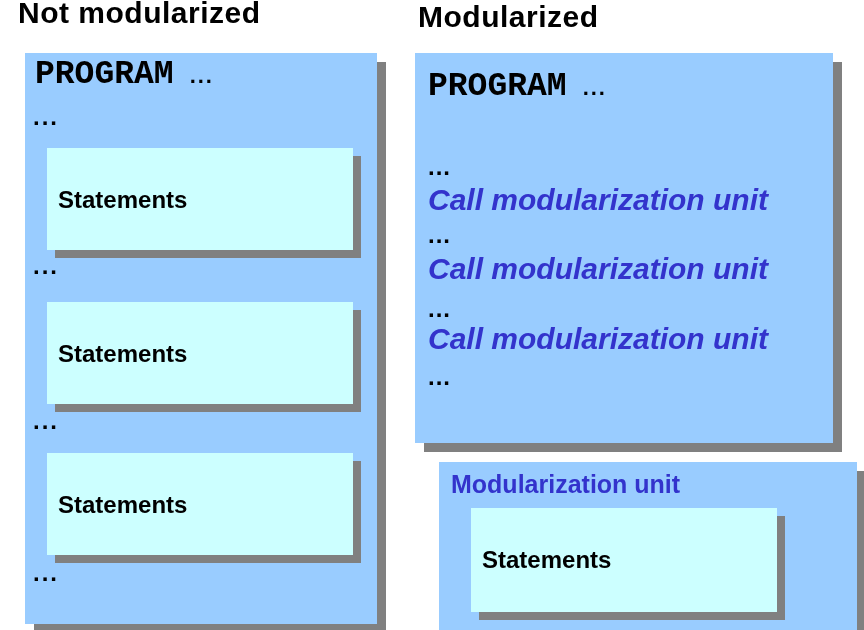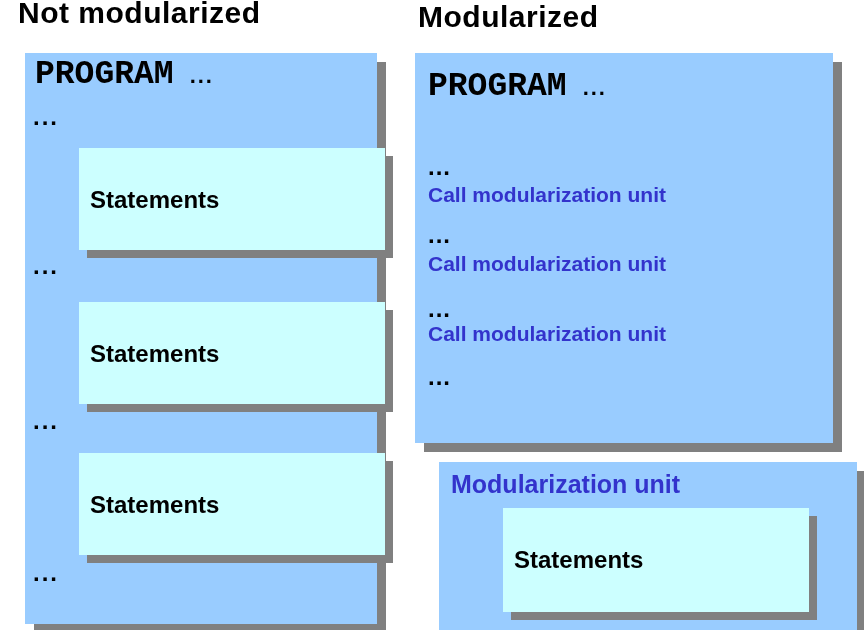--- a/index.html
+++ b/index.html
@@ -51,37 +51,36 @@
   }
   #lp-dots-1{top:50px;}
   #lp-dots-2{top:199px;}
   #lp-dots-3{top:354px;}
   #lp-dots-4{top:506px;}
 
   .stmt-box{
     position:absolute;left:22px;width:306px;height:102px;
     background:var(--statement-fill);
     box-shadow:8px 8px 0 0 var(--shadow);
-    margin-left:32px;
   }
   #lp-stmt-1{top:95px;}
   #lp-stmt-2{top:249px;}
   #lp-stmt-3{top:400px;}
   .stmt-label{
     position:absolute;left:11px;top:40px;white-space:nowrap;
     font-weight:bold;font-size:24px;line-height:1;color:var(--text);
   }
 
   #right-panel-top .dots-row{left:13px;letter-spacing:1px;}
   #rp-dots-1{top:100px;}
   #rp-dots-2{top:168px;}
   #rp-dots-3{top:242px;}
   .call-line{
     position:absolute;left:13px;white-space:nowrap;line-height:1.15;
-    font-weight:bold;font-size:21px;color:var(--accent-text);
+    font-weight:bold;font-size:30px;color:var(--accent-text);font-style:italic;
   }
   #rp-call-1{top:130px;}
   #rp-call-2{top:199px;}
   #rp-call-3{top:269px;}
   .dots-row.wide{left:13px;top:310px;letter-spacing:6px;}
 
   .unit-title{
     position:absolute;left:12px;top:8px;white-space:nowrap;line-height:1.15;
     font-weight:bold;font-size:25px;color:var(--accent-text);
   }

